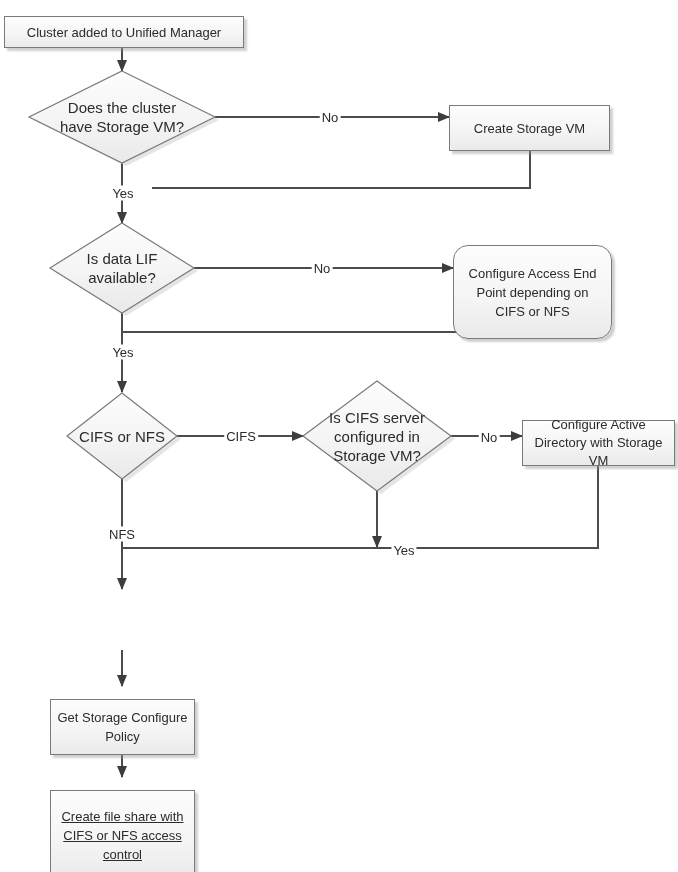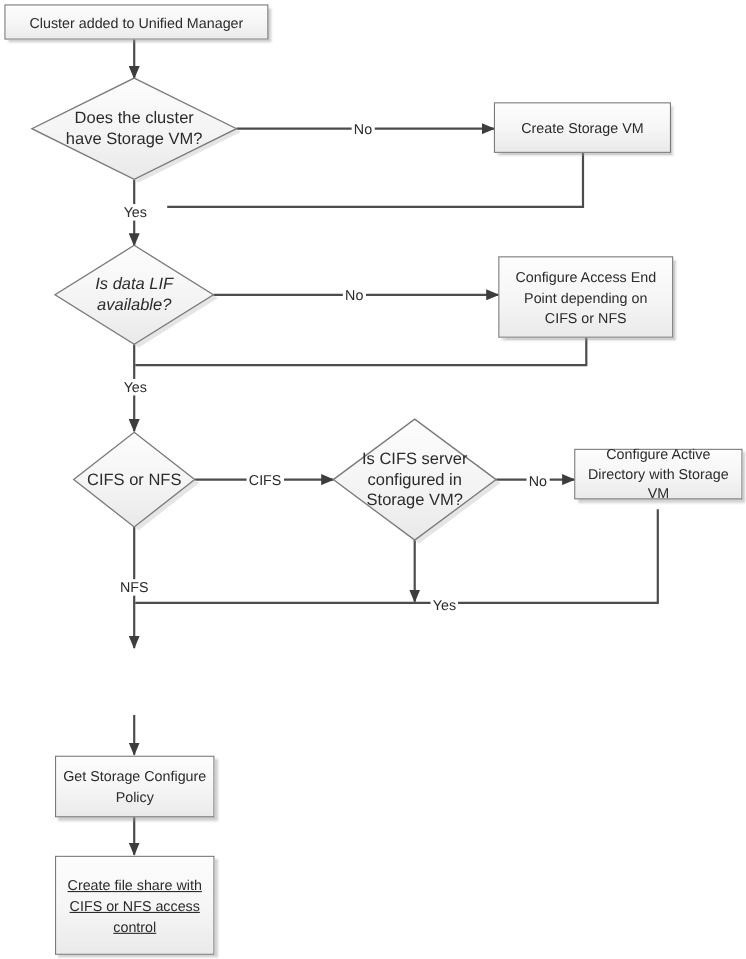--- a/index.html
+++ b/index.html
@@ -29,20 +29,21 @@
     display: flex;
     align-items: center;
     justify-content: center;
     text-align: center;
     background: linear-gradient(180deg, #fdfdfd 0%, #f5f5f5 55%, #eaeaea 100%);
     border: 1px solid #7a7a7a;
     box-shadow: 3px 3px 2px rgba(150,150,150,0.45);
     font-size: 13px;
     line-height: 19px;
     padding: 2px 6px;
+    margin-top: 12px;
   }
   .diamond-label {
     position: absolute;
     transform: translate(-50%, -50%);
     text-align: center;
     font-size: 15px;
     line-height: 19px;
     pointer-events: none;
   }
   .edge-label {
@@ -105,32 +106,32 @@
     <g>
       <polygon points="377,381 451,436 377,491 303,436" transform="translate(4,3)" fill="#cfcfcf" opacity="0.55"></polygon>
       <polygon points="377,381 451,436 377,491 303,436" fill="url(#diamondGrad)" stroke="#7a7a7a" stroke-width="1.2"></polygon>
     </g>
   </svg>
 
   <div class="node" style="left:4px; top:4px; width:240px; height:32px;">Cluster added to Unified Manager</div>
 
   <div class="node" style="left:449px; top:93px; width:161px; height:46px;">Create Storage VM</div>
 
-  <div class="node" style="left:453px; top:233px; width:159px; height:74px;">Configure Access End Point depending on CIFS or NFS</div>
+  <div class="node" style="left:453px; top:233px; width:159px; height:94px;border-radius:15px;">Configure Access End Point depending on CIFS or NFS</div>
 
   <div class="node" style="left:522px; top:408px; width:153px; height:46px; line-height:18px;">Configure Active Directory with Storage VM</div>
 
 
   <div class="node" style="left:50px; top:687px; width:145px; height:56px;">Get Storage Configure Policy</div>
 
   <div class="node" style="left:50px; top:778px; width:145px; height:90px;text-decoration:underline;">Create file share with CIFS or NFS access control</div>
 
   <div class="diamond-label" style="left:122px; top:117px; width:140px;">Does the cluster have Storage VM?</div>
 
-  <div class="diamond-label" style="left:122px; top:268px; width:94px;font-style:italic;">Is data LIF available?</div>
+  <div class="diamond-label" style="left:122px; top:268px; width:94px;">Is data LIF available?</div>
 
   <div class="diamond-label" style="left:122px; top:436px; width:104px;">CIFS or NFS</div>
 
   <div class="diamond-label" style="left:377px; top:436px; width:112px;">Is CIFS server configured in Storage VM?</div>
 
   <span class="edge-label" style="left:330px; top:117px;">No</span>
   <span class="edge-label" style="left:123px; top:193px;">Yes</span>
   <span class="edge-label" style="left:322px; top:268px;">No</span>
   <span class="edge-label" style="left:123px; top:352px;">Yes</span>
   <span class="edge-label" style="left:241px; top:436px;">CIFS</span>

